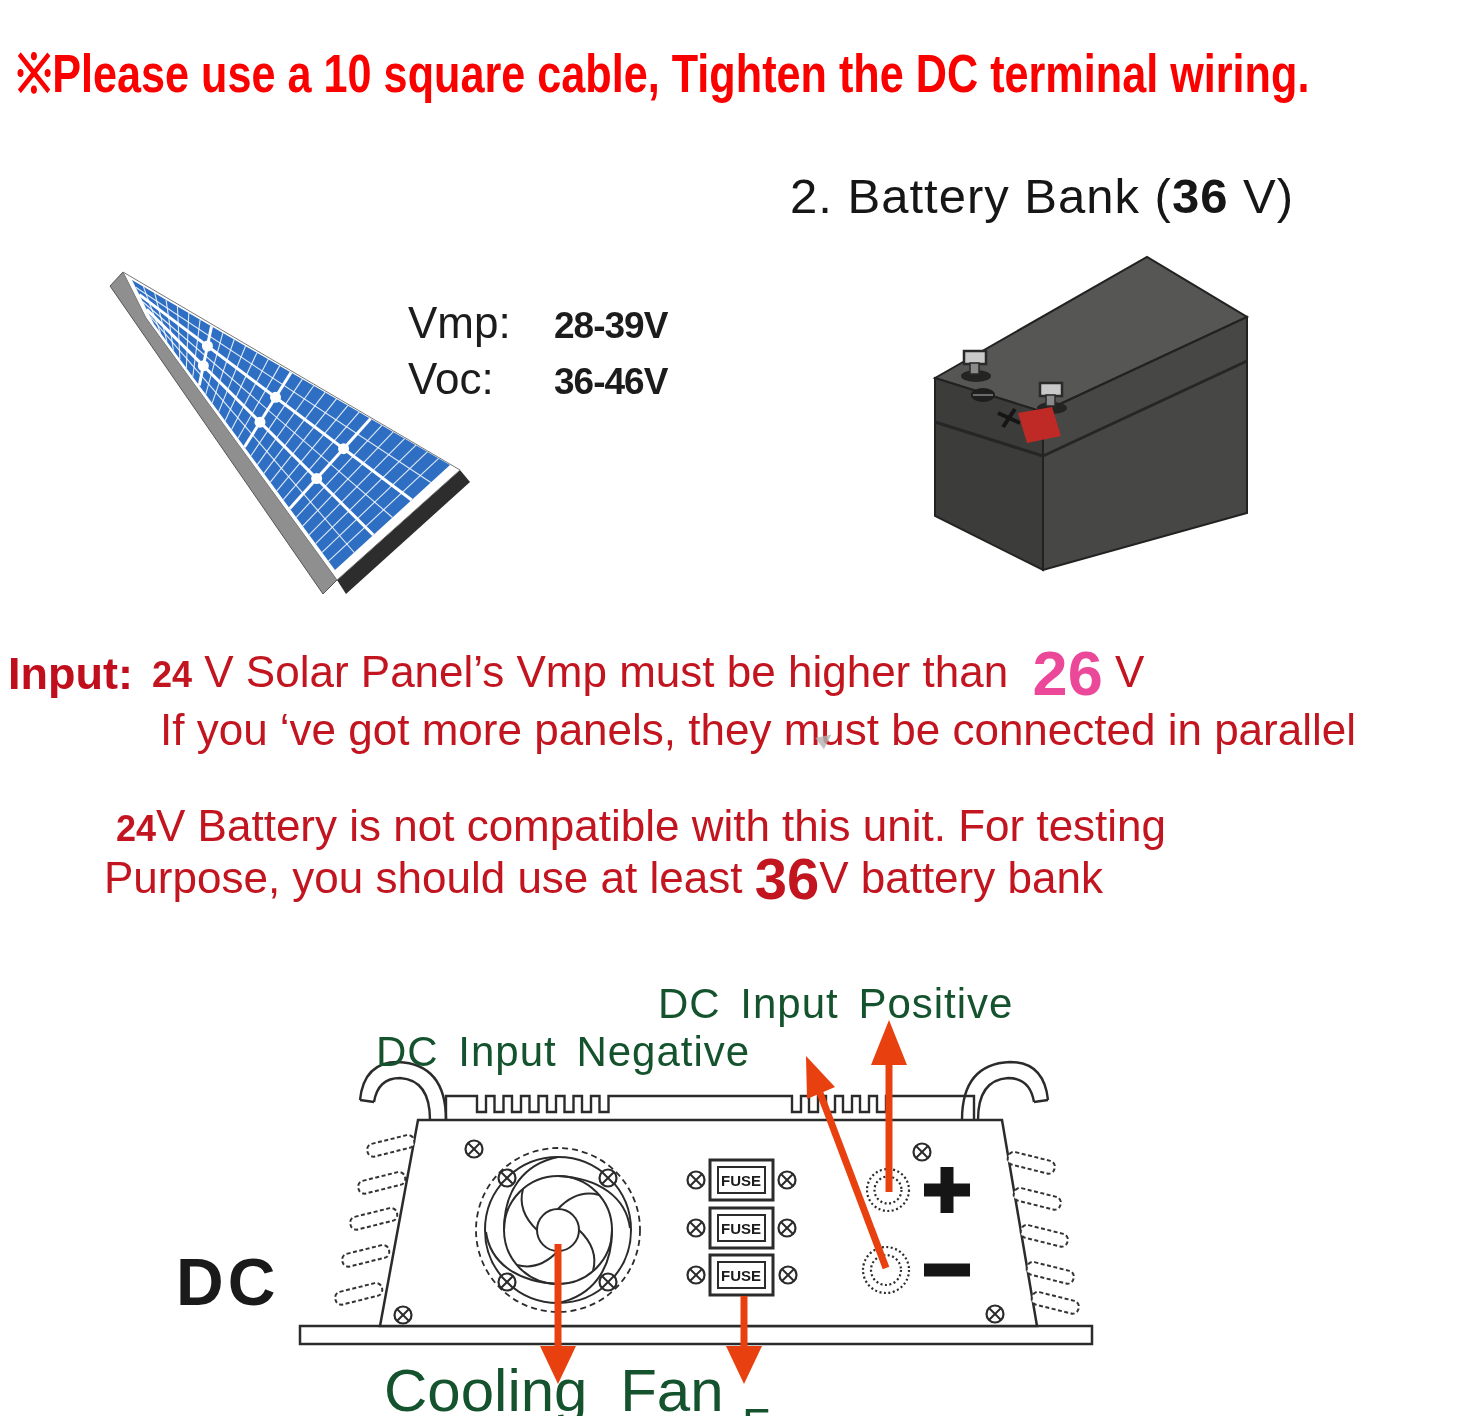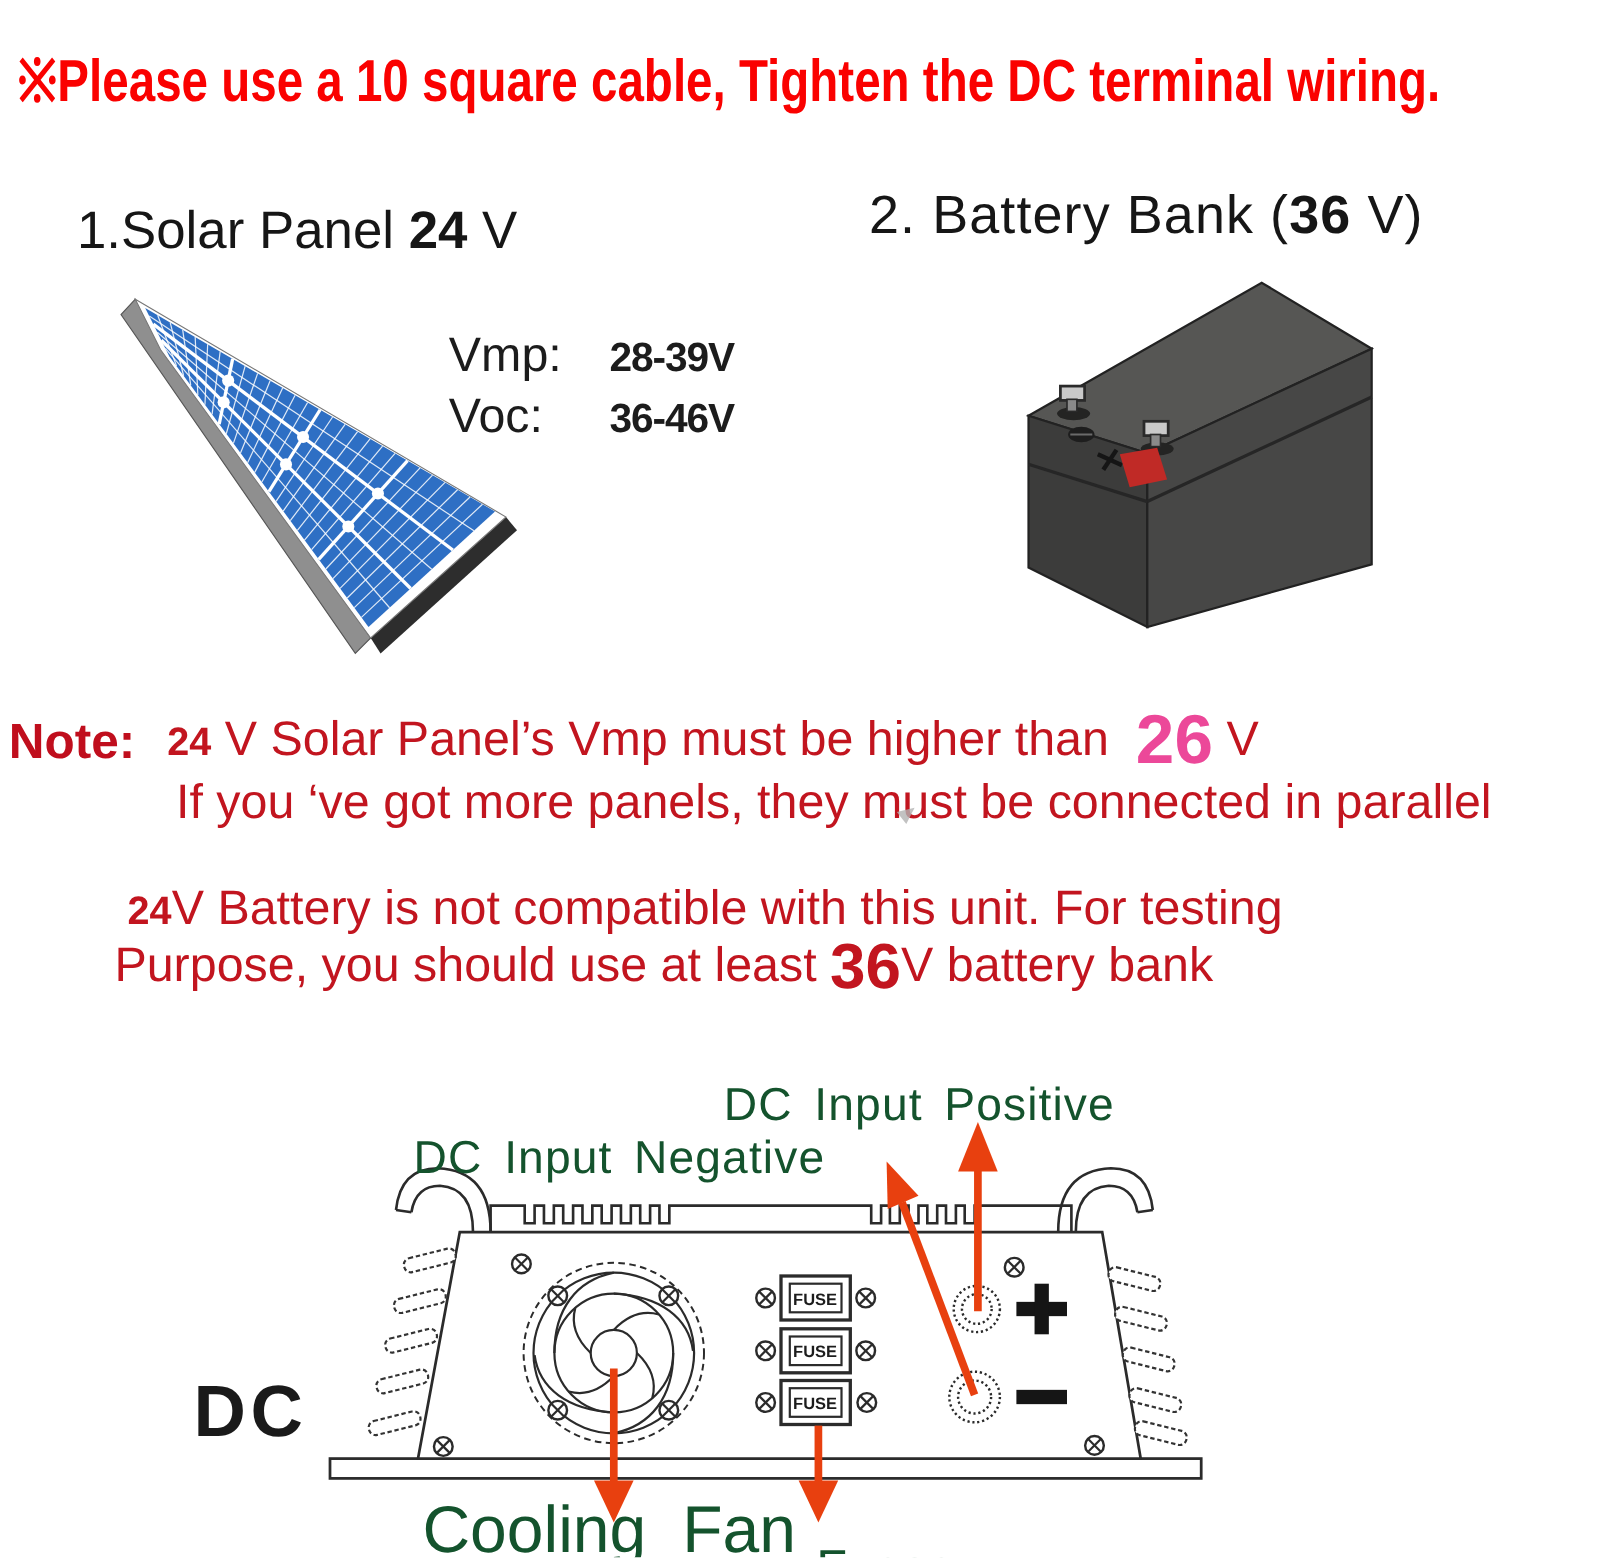--- a/index.html
+++ b/index.html
@@ -49,21 +49,20 @@
 
   svg .ink{stroke:#2b2b2b;fill:none;}
 </style>
 </head>
 <body>
 
 <div class="canvas">
 
   <div class="abs warning">※Please use a 10 square cable, Tighten the DC terminal wiring.</div>
 
-  <div class="abs sec-title solar-title pre"><span>1.Solar Panel </span><span class="b">24</span><span> V</span></div>
 
   <div class="abs sec-title battery-title pre"><span>2. Battery Bank (</span><span class="b">36</span><span> V)</span></div>
 
   <svg class="abs solar-svg" width="420" height="360" viewBox="0 0 420 360">
     <polygon points="43,22 257,330 243,344 30,36" fill="#8f8f8f" stroke="#555" stroke-width="1"></polygon>
     <polygon points="257,330 380,220 390,232 266,344" fill="#2d2d2d"></polygon>
     <polygon points="43,22 380,220 257,330 66,68" fill="#ffffff" stroke="#777" stroke-width="1"></polygon>
     <polygon points="52,30 370,215 255,320 74,74" fill="#2e6fc4"></polygon>
     <g id="solar-grid">
         <line x1="63.357142857142854" y1="36.607142857142854" x2="80.46428571428571" y2="82.78571428571428" stroke="#ffffff" stroke-width="1.1" stroke-opacity="0.85"></line>
@@ -132,21 +131,21 @@
     <rect x="166" y="150" width="9" height="11" fill="#8a8a8a" stroke="#2a2a2a" stroke-width="1.5"></rect>
     <ellipse cx="103" cy="150" rx="12" ry="7" fill="#1e1e1e"></ellipse>
     <line x1="93" y1="150" x2="113" y2="150" stroke="#6a6a6a" stroke-width="2"></line>
     <g stroke="#151515" stroke-width="4">
       <line x1="118" y1="168" x2="140" y2="178"></line>
         <line x1="135" y1="164" x2="123" y2="182"></line>
     </g>
     <polygon points="138,168 172,162 181,191 147,198" fill="#c02a26"></polygon>
   </svg>
 
-  <div class="abs note-label">Note:</div>
+  <div class="abs note-label">Input:</div>
   <div class="abs note-line l1"><span class="n-sm">24</span><span> V Solar Panel’s Vmp must be higher than  </span><span class="v26">26</span><span> V</span></div>
   <div class="abs note-line l2">If you ‘ve got more panels, they must be connected in parallel</div>
   <div class="abs note-line l3"><span class="n-sm">24</span><span>V Battery is not compatible with this unit. For testing</span></div>
   <div class="abs note-line l4"><span>Purpose, you should use at least </span><span class="v36">36</span><span>V battery bank</span></div>
   <div class="abs cursor-artifact"></div>
 
   <div class="abs diagram">
     <svg width="1476" height="456" viewBox="0 0 1476 456">
 
       <rect x="300" y="366" width="792" height="18" fill="#fff" stroke="#2b2b2b" stroke-width="2.5"></rect>

